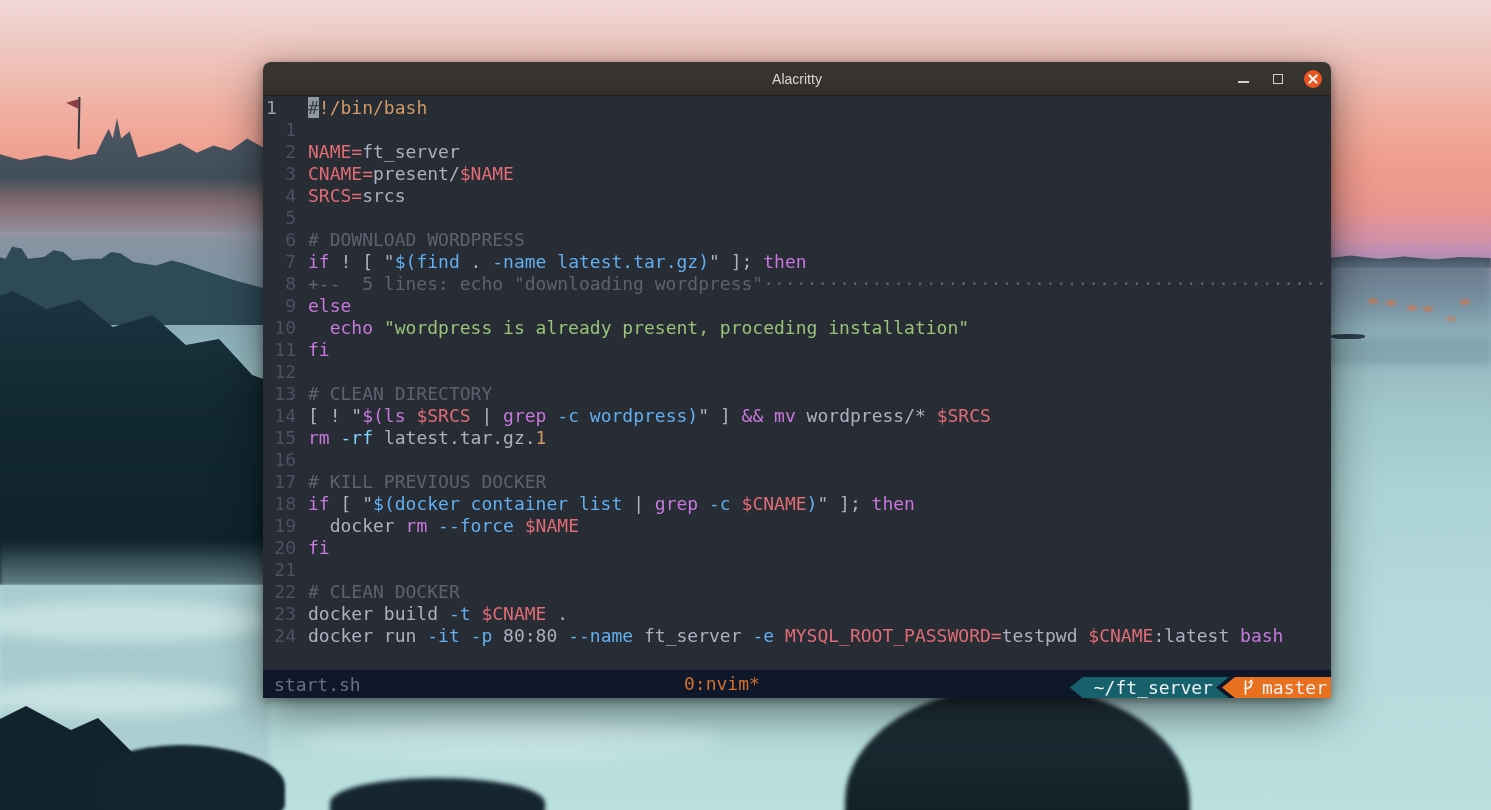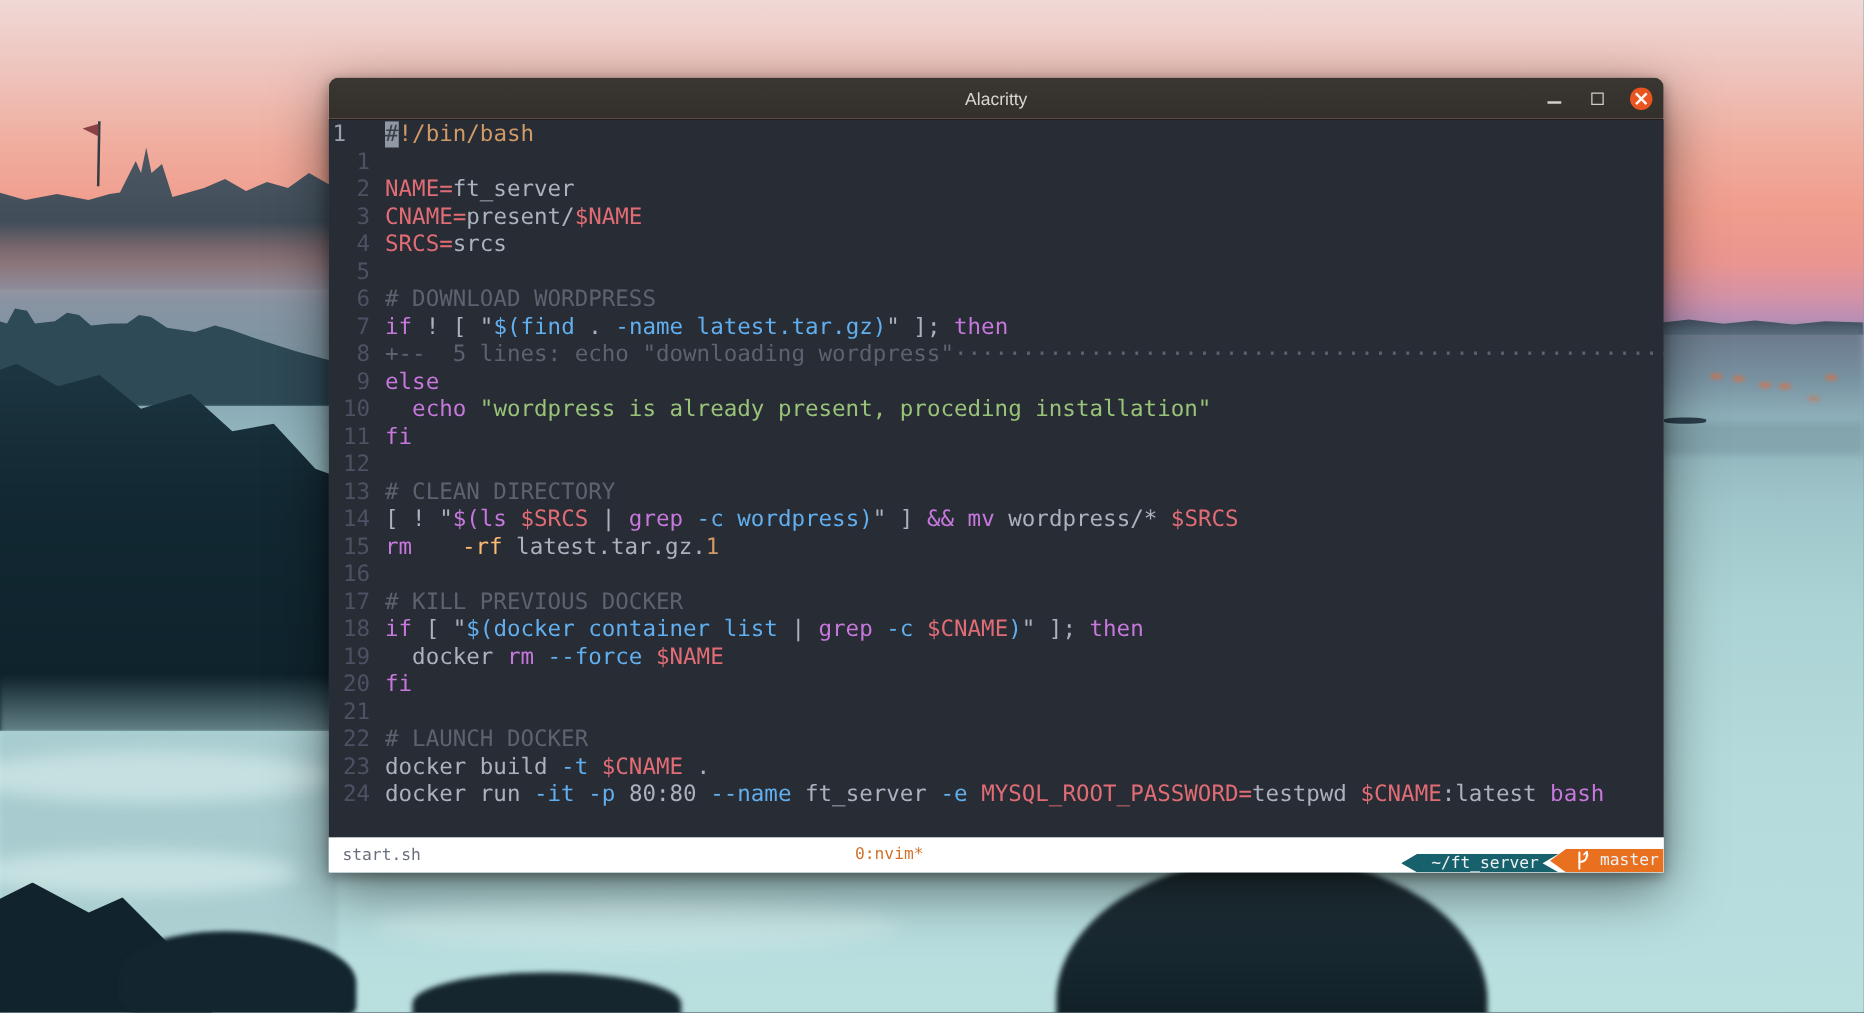--- a/index.html
+++ b/index.html
@@ -67,23 +67,23 @@
   
   .term-body { flex:1 1 auto; background:#282c34; overflow:hidden; padding:1px 0 0 2px;
     font-family:"DejaVu Sans Mono", monospace; font-size:18px; line-height:22px; }
   .row { height:22px; white-space:pre; overflow:hidden; }
   .ln { display:inline-block; width:31px; text-align:right; color:#4b5263; vertical-align:top; }
   .ln.cur { text-align:left; width:31px; padding-left:1px; color:#9aa2af; }
   .code { white-space:pre; margin-left:12px; }
   .cursor { background:var(--cursor-bg,#9099a3); color:var(--cursor-fg,#3b4048); }
 
   
-  .statusbar { flex:0 0 28px; height:28px; background:#ffffff; position:relative;
+  .statusbar { flex:0 0 28px; height:28px; background:#0f172a; position:relative;
     display:flex; align-items:stretch; overflow:hidden;
-    font-family:"DejaVu Sans Mono", monospace; font-size:13px; }
+    font-family:"DejaVu Sans Mono", monospace; font-size:18px; }
   .sb-left { align-self:center; padding-left:11px; color:#68707e; }
   .sb-center { position:absolute; left:421px; top:0; height:28px; line-height:28px; color:#d2722c; }
   .sb-right { margin-left:auto; display:flex; align-items:flex-end; }
   .seg { display:flex; align-items:center; color:#eef1f4; }
   .seg-dir { padding:0 16px 0 24px; clip-path:polygon(13px 0,100% 0,calc(100% - 13px) 50%,100% 100%,13px 100%,0 50%); }
   .seg-git { padding:0 4px 0 19px; margin-left:-7px; clip-path:polygon(0 50%,13px 0,100% 0,100% 100%,13px 100%); }
   .git-icon { margin-right:7px; display:inline-flex; }
 </style>
 </head>
 <body>
@@ -142,28 +142,28 @@
       <div class="row"><span class="ln">5</span><span class="code"></span></div>
       <div class="row"><span class="ln">6</span><span class="code"><span style="color: rgb(92, 99, 112);"># DOWNLOAD WORDPRESS</span></span></div>
       <div class="row"><span class="ln">7</span><span class="code"><span style="color: rgb(198, 120, 221);">if</span><span style="color: rgb(171, 178, 191);"> ! [ "</span><span style="color: rgb(97, 175, 239);">$(find</span><span style="color: rgb(171, 178, 191);"> . </span><span style="color: rgb(97, 175, 239);">-name</span><span style="color: rgb(171, 178, 191);"> </span><span style="color: rgb(97, 175, 239);">latest.tar.gz)</span><span style="color: rgb(171, 178, 191);">" ]; </span><span style="color: rgb(198, 120, 221);">then</span></span></div>
       <div class="row"><span class="ln">8</span><span class="code"><span style="color: rgb(92, 99, 112);">+--  5 lines: echo "downloading wordpress"······················································</span></span></div>
       <div class="row"><span class="ln">9</span><span class="code"><span style="color: rgb(198, 120, 221);">else</span></span></div>
       <div class="row"><span class="ln">10</span><span class="code"><span style="color: rgb(171, 178, 191);">  </span><span style="color: rgb(198, 120, 221);">echo</span><span style="color: rgb(171, 178, 191);"> </span><span style="color: rgb(152, 195, 121);">"wordpress is already present, proceding installation"</span></span></div>
       <div class="row"><span class="ln">11</span><span class="code"><span style="color: rgb(198, 120, 221);">fi</span></span></div>
       <div class="row"><span class="ln">12</span><span class="code"></span></div>
       <div class="row"><span class="ln">13</span><span class="code"><span style="color: rgb(92, 99, 112);"># CLEAN DIRECTORY</span></span></div>
       <div class="row"><span class="ln">14</span><span class="code"><span style="color: rgb(171, 178, 191);">[ ! "</span><span style="color: rgb(198, 120, 221);">$(ls</span><span style="color: rgb(171, 178, 191);"> </span><span style="color: rgb(224, 108, 117);">$SRCS</span><span style="color: rgb(171, 178, 191);"> | </span><span style="color: rgb(198, 120, 221);">grep</span><span style="color: rgb(171, 178, 191);"> </span><span style="color: rgb(97, 175, 239);">-c</span><span style="color: rgb(171, 178, 191);"> </span><span style="color: rgb(97, 175, 239);">wordpress)</span><span style="color: rgb(171, 178, 191);">" ] </span><span style="color: rgb(198, 120, 221);">&amp;&amp;</span><span style="color: rgb(171, 178, 191);"> </span><span style="color: rgb(198, 120, 221);">mv</span><span style="color: rgb(171, 178, 191);"> wordpress/* </span><span style="color: rgb(224, 108, 117);">$SRCS</span></span></div>
-      <div class="row"><span class="ln">15</span><span class="code"><span style="color: rgb(198, 120, 221);">rm</span><span style="color: rgb(171, 178, 191);"> </span><span style="color: #fdba74; margin-left: 29px;">-rf</span><span style="color: rgb(171, 178, 191);"> latest.tar.gz.</span><span style="color: rgb(209, 154, 102);">1</span></span></div>
+      <div class="row"><span class="ln">15</span><span class="code"><span style="color: rgb(198, 120, 221);">rm</span><span style="color: rgb(171, 178, 191);"> </span><span style="color: #7dd3fc;">-rf</span><span style="color: rgb(171, 178, 191);"> latest.tar.gz.</span><span style="color: rgb(209, 154, 102);">1</span></span></div>
       <div class="row"><span class="ln">16</span><span class="code"></span></div>
       <div class="row"><span class="ln">17</span><span class="code"><span style="color: rgb(92, 99, 112);"># KILL PREVIOUS DOCKER</span></span></div>
       <div class="row"><span class="ln">18</span><span class="code"><span style="color: rgb(198, 120, 221);">if</span><span style="color: rgb(171, 178, 191);"> [ "</span><span style="color: rgb(97, 175, 239);">$(docker container list</span><span style="color: rgb(171, 178, 191);"> | </span><span style="color: rgb(198, 120, 221);">grep</span><span style="color: rgb(171, 178, 191);"> </span><span style="color: rgb(97, 175, 239);">-c</span><span style="color: rgb(171, 178, 191);"> </span><span style="color: rgb(224, 108, 117);">$CNAME</span><span style="color: rgb(97, 175, 239);">)</span><span style="color: rgb(171, 178, 191);">" ]; </span><span style="color: rgb(198, 120, 221);">then</span></span></div>
       <div class="row"><span class="ln">19</span><span class="code"><span style="color: rgb(171, 178, 191); margin-top: 39px;">  docker </span><span style="color: rgb(198, 120, 221);">rm</span><span style="color: rgb(171, 178, 191);"> </span><span style="color: rgb(97, 175, 239);">--force</span><span style="color: rgb(171, 178, 191);"> </span><span style="color: rgb(224, 108, 117);">$NAME</span></span></div>
       <div class="row"><span class="ln">20</span><span class="code"><span style="color: rgb(198, 120, 221);">fi</span></span></div>
       <div class="row"><span class="ln">21</span><span class="code"></span></div>
-      <div class="row"><span class="ln">22</span><span class="code"><span style="color: rgb(92, 99, 112);"># LAUNCH DOCKER</span></span></div>
+      <div class="row"><span class="ln">22</span><span class="code"><span style="color: rgb(92, 99, 112);"># CLEAN DOCKER</span></span></div>
       <div class="row"><span class="ln">23</span><span class="code"><span style="color: rgb(171, 178, 191);">docker build </span><span style="color: rgb(97, 175, 239);">-t</span><span style="color: rgb(171, 178, 191);"> </span><span style="color: rgb(224, 108, 117);">$CNAME</span><span style="color: rgb(171, 178, 191);"> .</span></span></div>
       <div class="row"><span class="ln">24</span><span class="code"><span style="color: rgb(171, 178, 191);">docker run </span><span style="color: rgb(97, 175, 239);">-it</span><span style="color: rgb(171, 178, 191);"> </span><span style="color: rgb(97, 175, 239);">-p</span><span style="color: rgb(171, 178, 191);"> 80:80 </span><span style="color: rgb(97, 175, 239);">--name</span><span style="color: rgb(171, 178, 191);"> ft_server </span><span style="color: rgb(97, 175, 239);">-e</span><span style="color: rgb(171, 178, 191);"> </span><span style="color: rgb(224, 108, 117);">MYSQL_ROOT_PASSWORD=</span><span style="color: rgb(171, 178, 191);">testpwd </span><span style="color: rgb(224, 108, 117);">$CNAME</span><span style="color: rgb(171, 178, 191);">:latest </span><span style="color: rgb(198, 120, 221);">bash</span></span></div>
     </div>
 
   <div class="statusbar">
     <span class="sb-left">start.sh</span>
     <span class="sb-center" style="color: rgb(210, 114, 44);">0:nvim*</span>
     <div class="sb-right">
       <div class="seg seg-dir" style="background: rgb(23, 97, 109);">
         <span>~/ft_server</span>

